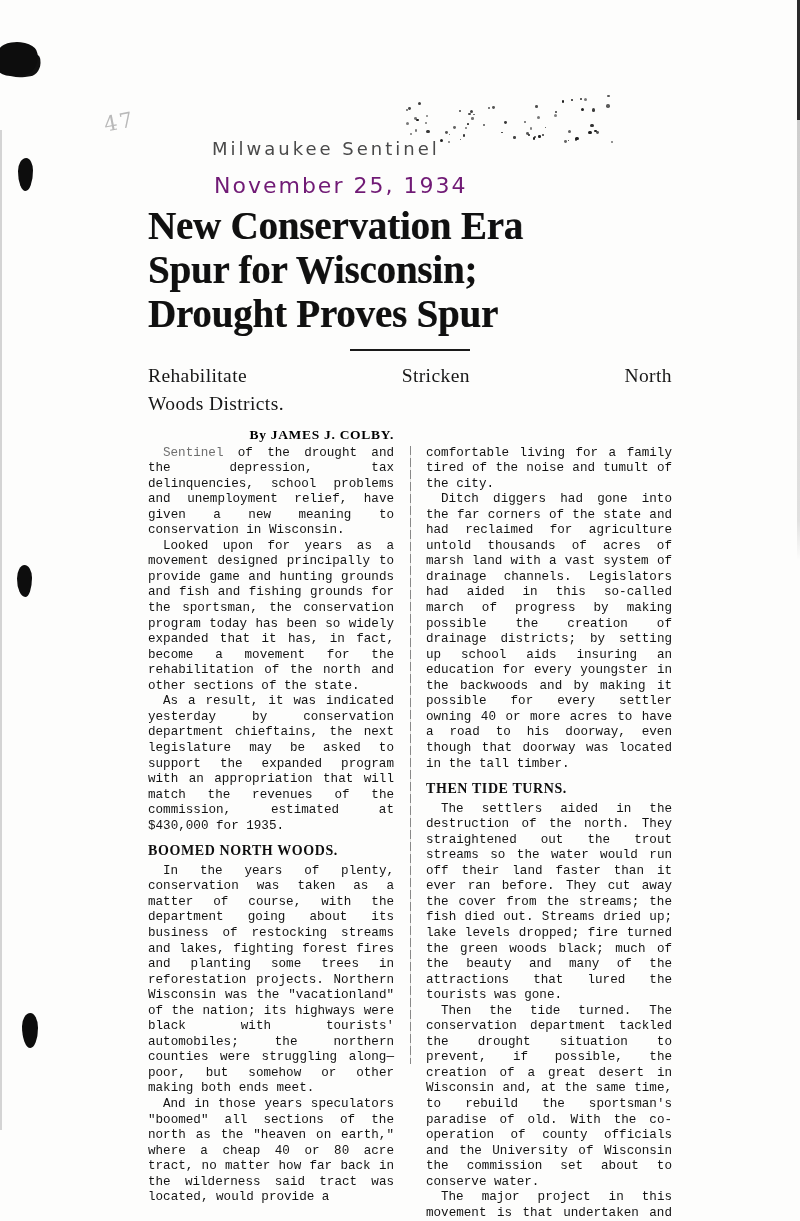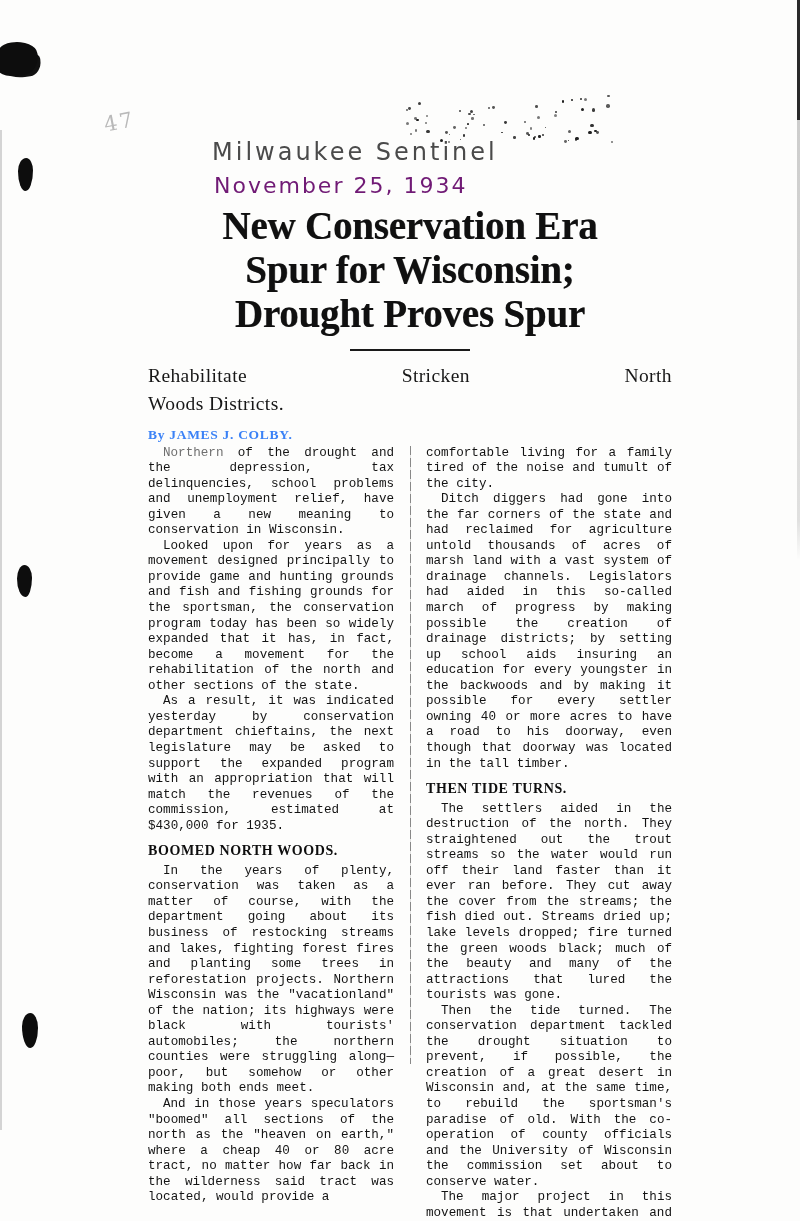--- a/index.html
+++ b/index.html
@@ -83,21 +83,21 @@
     left: 104px; top: 110px;
     font-family: "DejaVu Serif", serif;
     font-size: 21px;
     color: #b9b9b9;
     transform: rotate(-11deg);
     letter-spacing: 2px;
   }
   #hand-paper {
     position: absolute;
     left: 212px; top: 138px;
-    font-size: 24px;
+    font-size: 18px;
     letter-spacing: 3px;
     color: #4a4a4a;
   }
   #hand-date {
     position: absolute;
     left: 214px; top: 173px;
     font-size: 22px;
     letter-spacing: 2px;
     color: #701a75;
   }
@@ -117,21 +117,20 @@
 
   
   #clipping {
     position: absolute;
     left: 148px;
     top: 204px;
     width: 524px;
   }
 
   #headline {
-    text-align: center;
     font-family: "Liberation Serif", "DejaVu Serif", serif;
     font-weight: bold;
     font-size: 39px;
     line-height: 1.13;
     letter-spacing: -0.2px;
     color: #101010;
     text-shadow: 0.4px 0.3px 0 rgba(0,0,0,0.45), -0.3px 0.4px 0 rgba(0,0,0,0.25);
   }
   #headline .hl-line { display: block; white-space: nowrap; }
 
@@ -160,26 +159,26 @@
     display: flex;
     justify-content: space-between;
     gap: 18px;
     white-space: nowrap;
   }
   #deck .faded { color: #8e8e8e; }
 
   #byline {
     margin-top: 9px;
     width: 246px;
-    text-align: left;
+    text-align: right;
     font-family: "Liberation Serif", "DejaVu Serif", serif;
     font-weight: bold;
     font-size: 13.5px;
     letter-spacing: 0.7px;
-    color: #3b82f6;
+    color: #000000;
   }
 
   #columns {
     display: flex;
     margin-top: 3px;
   }
   .column {
     width: 246px;
     font-family: "Liberation Mono", "DejaVu Sans Mono", monospace;
     font-size: 12.6px;
@@ -320,21 +319,21 @@
           <span>Stricken</span>
           <span>North</span>
         </span>
         <span class="deck-line">Woods Districts.</span>
       </div>
 
     <div id="byline">By JAMES J. COLBY.</div>
 
     <div id="columns">
       <div class="column col-left" id="col-left">
-          <p class="para"><span class="faded-start">Northern</span> of the drought and the depression, tax delinquencies, school problems and unemployment relief, have given a new meaning to conservation in Wisconsin.</p>
+          <p class="para"><span class="faded-start">Sentinel</span> of the drought and the depression, tax delinquencies, school problems and unemployment relief, have given a new meaning to conservation in Wisconsin.</p>
           <p class="para">Looked upon for years as a movement designed principally to provide game and hunting grounds and fish and fishing grounds for the sportsman, the conservation program today has been so widely expanded that it has, in fact, become a movement for the rehabilitation of the north and other sections of the state.</p>
           <p class="para">As a result, it was indicated yesterday by conservation department chieftains, the next legislature may be asked to support the expanded program with an appropriation that will match the revenues of the commission, estimated at $430,000 for 1935.</p>
           <p class="para subhead">BOOMED NORTH WOODS.</p>
           <p class="para">In the years of plenty, conservation was taken as a matter of course, with the department going about its business of restocking streams and lakes, fighting forest fires and planting some trees in reforestation projects. Northern Wisconsin was the "vacationland" of the nation; its highways were black with tourists' automobiles; the northern counties were struggling along—poor, but somehow or other making both ends meet.</p>
           <p class="para">And in those years speculators "boomed" all sections of the north as the "heaven on earth," where a cheap 40 or 80 acre tract, no matter how far back in the wilderness said tract was located, would provide a</p>
         </div>
       <div class="col-gutter">
         <div class="col-rule"></div>
       </div>
       <div class="column col-right" id="col-right">

